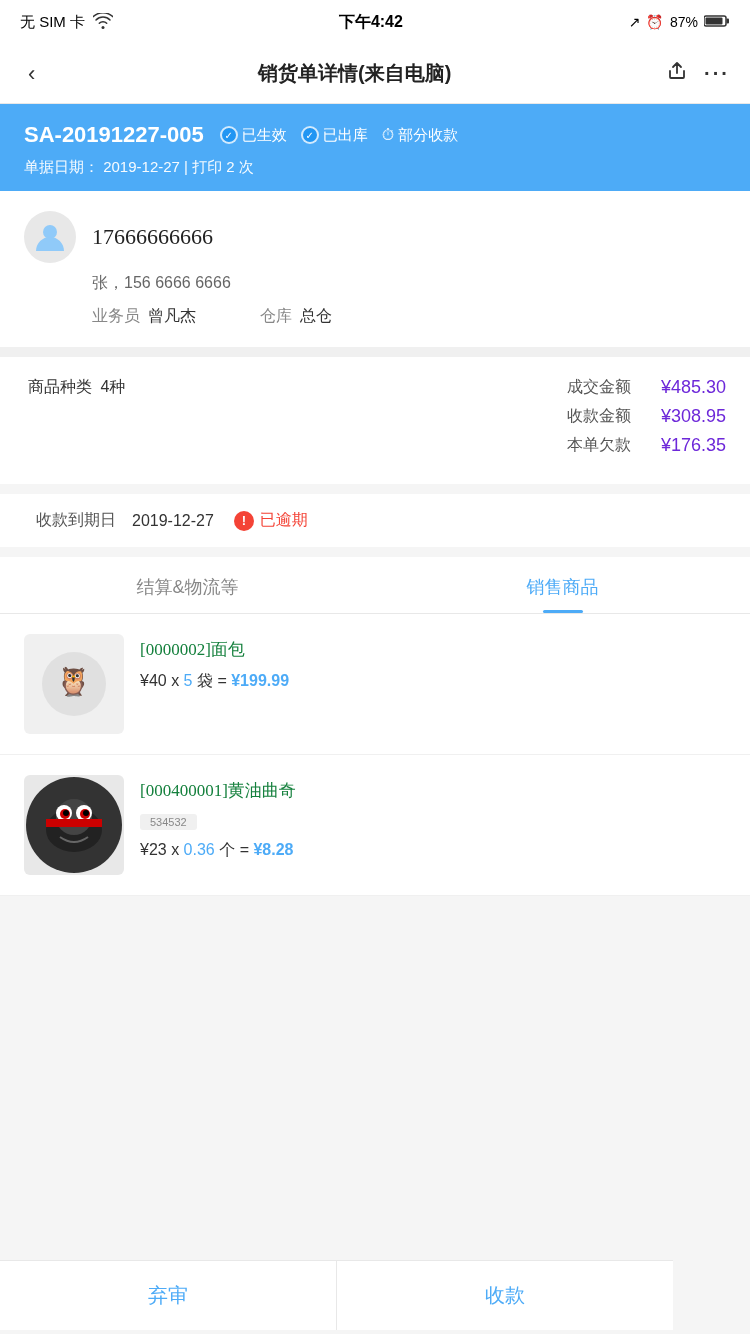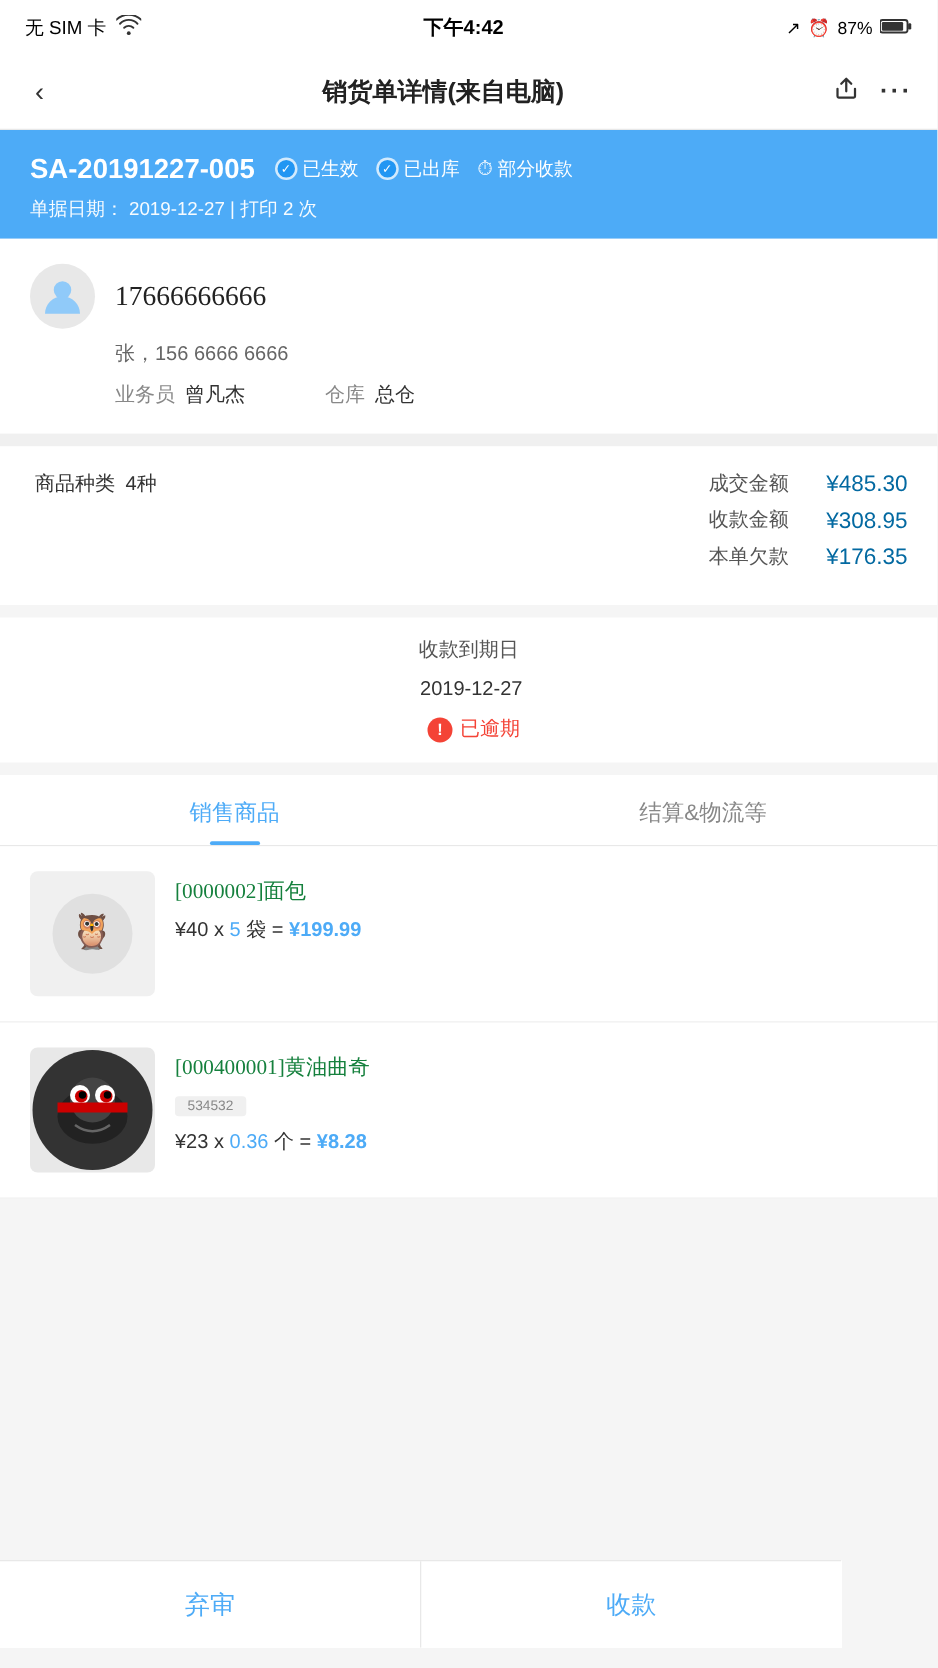--- a/index.html
+++ b/index.html
@@ -178,31 +178,30 @@
     .summary-item { font-size: 16px; color: #555; margin-bottom: 4px; }
     .summary-item span { color: #333; font-weight: 500; margin-left: 4px; }
     .summary-right { text-align: right; }
     .amount-row {
       display: flex;
       justify-content: space-between;
       align-items: center;
       margin-bottom: 8px;
     }
     .amount-label { font-size: 16px; color: #555; }
-    .amount-value { font-size: 18px; color: #0369a1; font-weight: 500; margin-left: 30px; }
+    .amount-value { font-size: 18px; color: #6d28d9; font-weight: 500; margin-left: 30px; }
 
     
     .due-section {
       background: #fff;
       padding: 16px 36px;
       margin-top: 10px;
       display: flex;
       align-items: center;
       gap: 12px;
-      flex-direction: column;
     }
     .due-label { font-size: 16px; color: #555; }
     .due-date { font-size: 16px; color: #333; margin-left: 4px; }
     .overdue-badge {
       display: flex;
       align-items: center;
       gap: 6px;
       margin-left: 8px;
     }
     .overdue-dot {
@@ -297,21 +296,21 @@
     .product-price {
       font-size: 16px;
       color: #333;
     }
     .product-price .qty { color: #4dabf7; }
     .product-price .total { color: #4dabf7; font-weight: 600; }
 
     
     .bottom-bar {
       position: fixed;
-      bottom: 16px;
+      bottom: 4px;
       left: 0;
       width: 673px;
       height: 70px;
       background: #fff;
       border-top: 1px solid #e8e8e8;
       display: flex;
     }
     .bottom-btn {
       flex: 1;
       display: flex;
@@ -446,25 +445,25 @@
   <span class="due-label">收款到期日</span>
   <span class="due-date">2019-12-27</span>
   <div class="overdue-badge">
     <div class="overdue-dot">!</div>
     <span class="overdue-text">已逾期</span>
   </div>
 </div>
 
 <div class="tabs-section">
   <div class="tabs-row">
+    <div class="tab inactive">
+      <span>结算&amp;物流等</span>
+    </div>
     <div class="tab active">
       <span>销售商品</span>
-    </div>
-    <div class="tab inactive">
-      <span>结算&amp;物流等</span>
     </div>
   </div>
 </div>
 
 <div class="products-section">
 
   <div class="product-item">
     <div class="product-thumb">
       <svg width="70" height="70" viewBox="0 0 70 70" fill="none">
 

